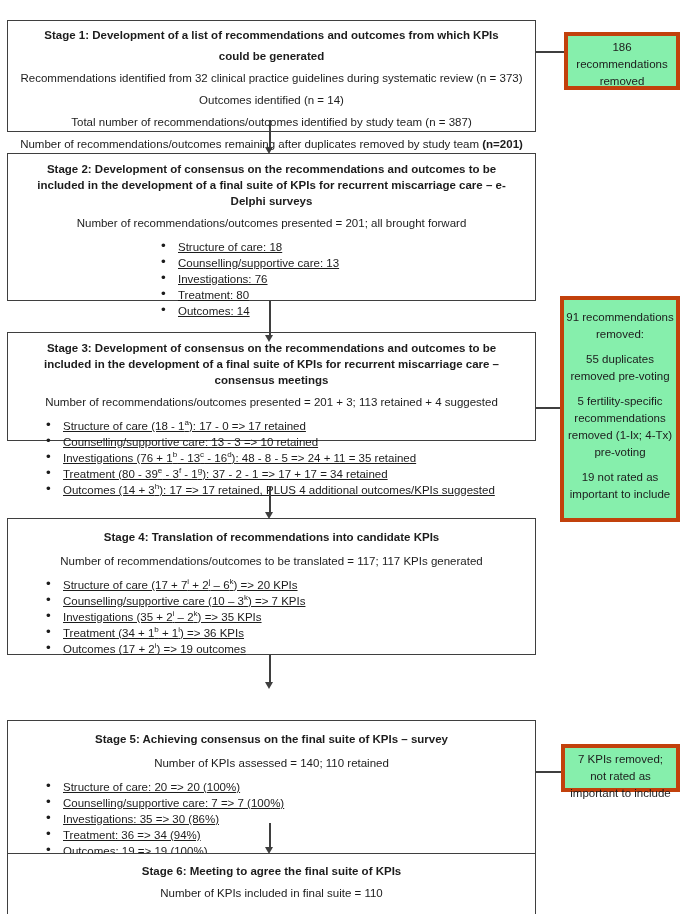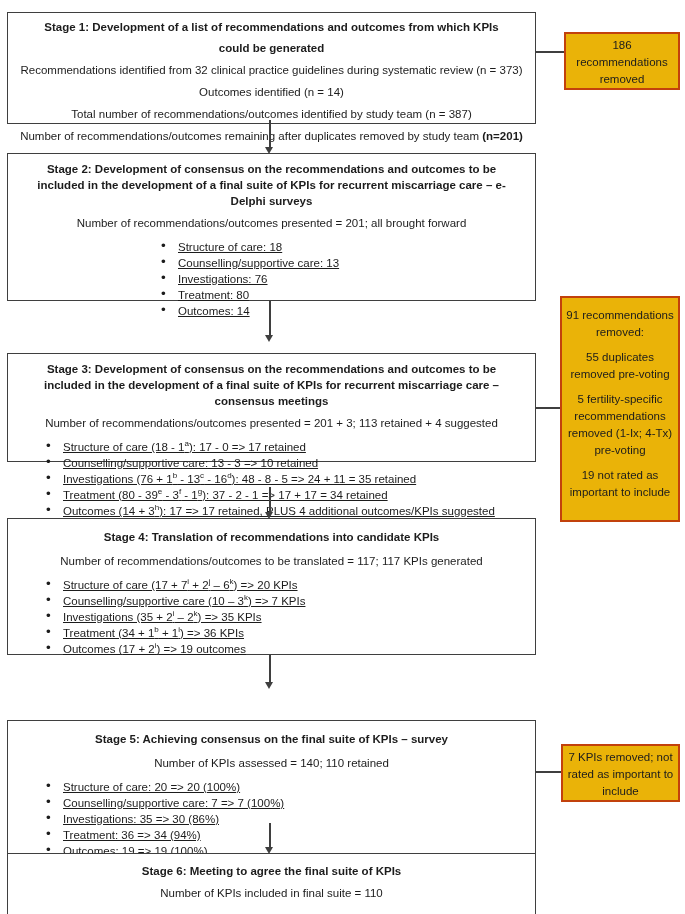--- a/index.html
+++ b/index.html
@@ -14,41 +14,41 @@
   .title { font-weight:bold; text-align:center; line-height:16px; padding:7px 26px 0; }
   .subtitle { text-align:center; margin-top:7px; line-height:15px; }
   .bullets { list-style:none; margin:8px 0 0 0; padding:0; line-height:16px;text-decoration:underline; }
   .bullets li { position:relative; padding-left:17px; }
   .bullets li::before { content:"\2022"; position:absolute; left:0; top:-1px; font-size:13.5px; }
   .indent-lg { margin-left:153px; }
   .indent-sm { margin-left:38px; }
   sup { font-size:8px; line-height:0; vertical-align:super; }
 
   
-  #s1 { top:12px;   height:112px; }
+  #s1 { top:20px;   height:112px; }
   #s1 .title { line-height:21px; padding-top:4px; }
   .s1-line { text-align:center; line-height:22px; }
   #s2 { top:153px; height:148px; }
-  #s3 { top:353px; height:109px; }
+  #s3 { top:332px; height:109px; }
   #s4 { top:518px; height:137px; }
   #s4 .title, #s5 .title { padding-top:10px; }
   #s4 .subtitle, #s5 .subtitle { margin-top:9px; }
   #s5 { top:688px; height:135px;margin-top:32px; }
   #s6 { top:853px; height:70px; }
   #s6 .title { padding-top:9px; }
 
   
   .side {
-    position:absolute; box-sizing:border-box; border:2px solid #c2410c; background:#eab308;
+    position:absolute; box-sizing:border-box; border:4px solid #c2410c; background:#86efac;
     text-align:center; font-size:11.5px; line-height:17px;
   }
   #n1 { left:564px; top:32px;  width:116px; height:58px; padding:3px 4px 0; }
   #n2 { left:560px; top:296px; width:120px; height:226px; padding:1px 2px 0; }
   #n2 p { margin:8px 0; }
-  #n3 { left:561px; top:744px; width:119px; height:58px; padding:3px 4px 0; }
+  #n3 { left:561px; top:744px; width:119px; height:48px; padding:3px 4px 0; }
 
   
   .h-line { position:absolute; height:2px; background:#3f3f3f; }
   #c1 { left:536px; top:51px;  width:28px; }
   #c2 { left:536px; top:407px; width:24px; }
   #c3 { left:536px; top:771px; width:25px; }
 
   .v-arrow { position:absolute; width:1.6px; background:#3f3f3f; }
   .v-arrow::after {
     content:""; position:absolute; left:-3.6px; bottom:-6.5px; width:0; height:0;

